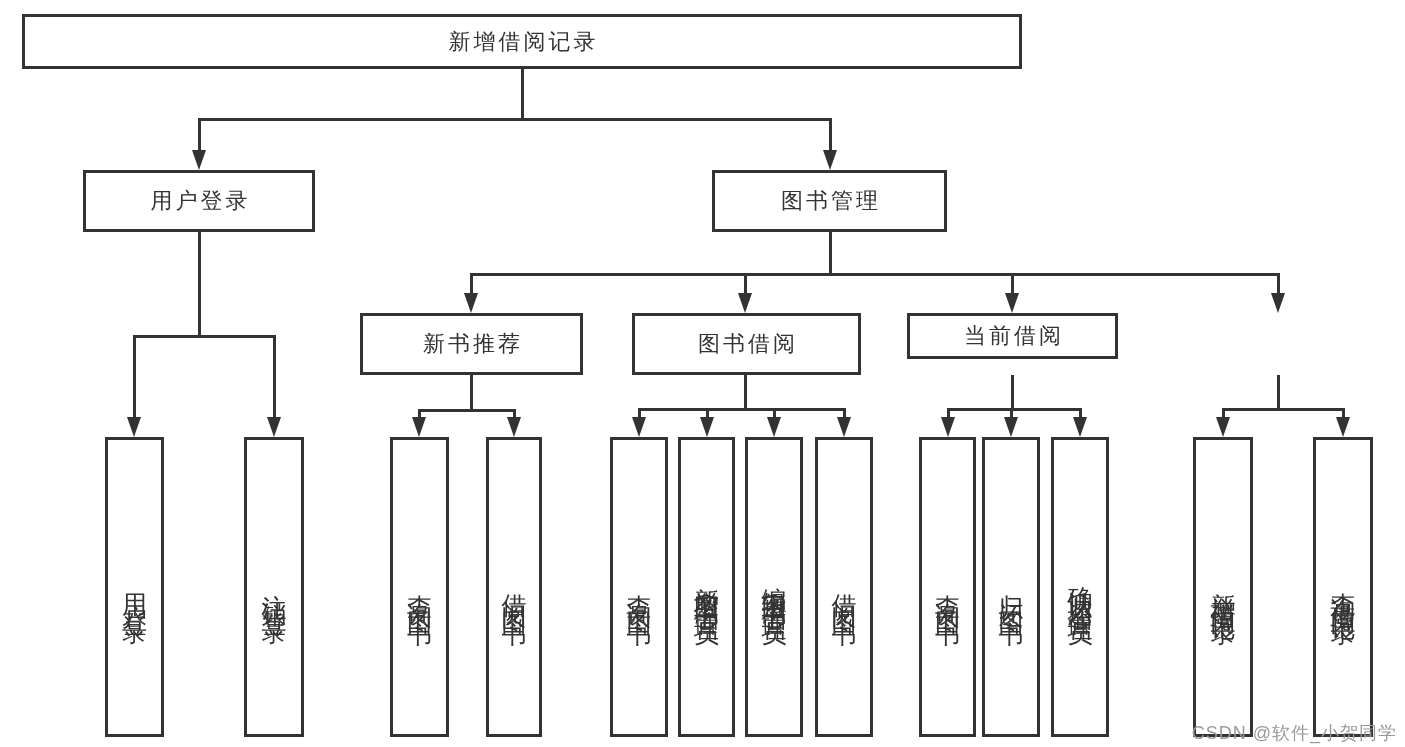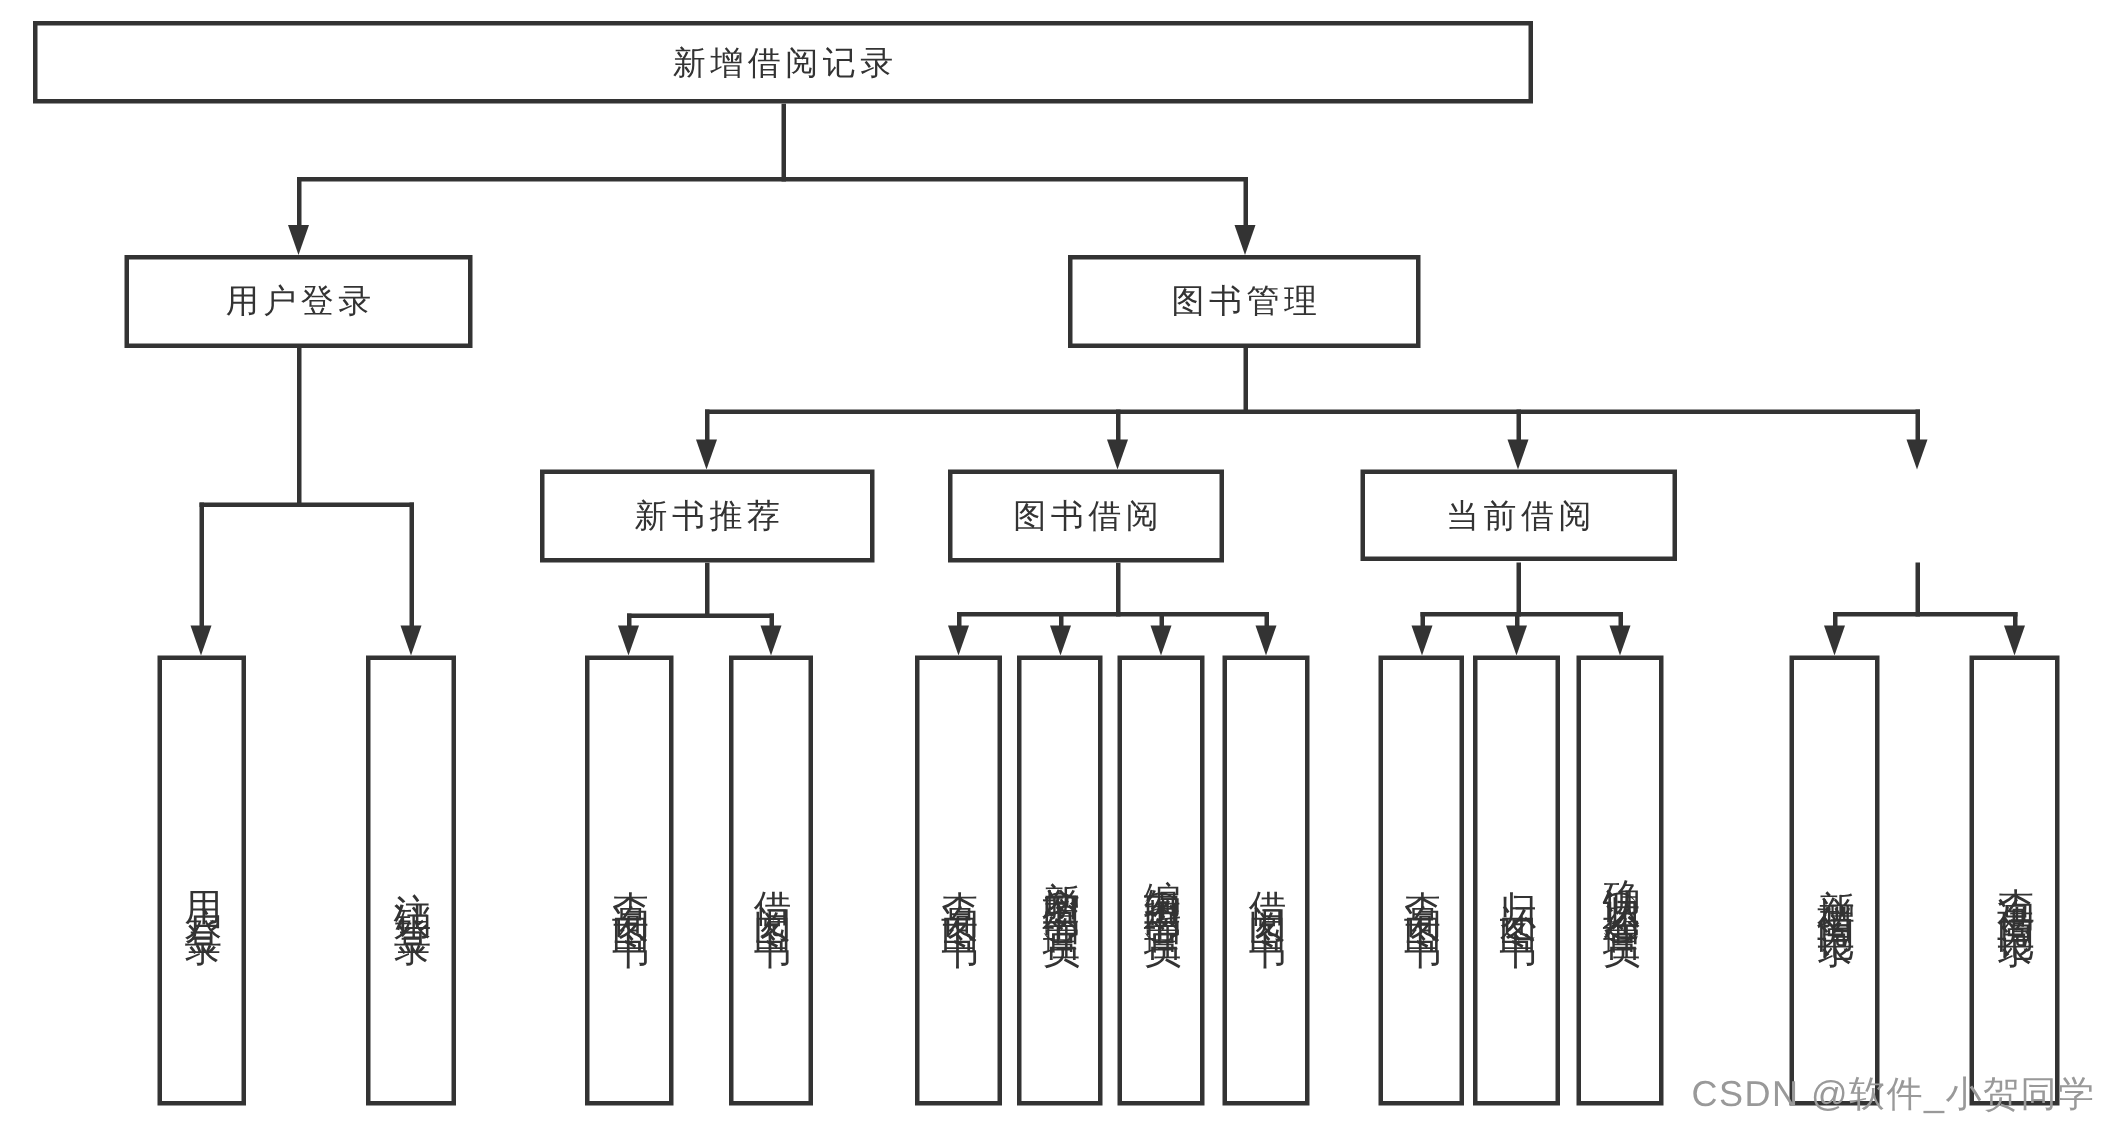--- a/index.html
+++ b/index.html
@@ -52,21 +52,21 @@
     font-size:25px;
     line-height:1;
   }
   .node.v.s4 span{letter-spacing:9px;padding-top:9px;}
   .node.v.s6 span{letter-spacing:6px;padding-top:6px;}
   .node.v.s9 span{letter-spacing:5px;padding-top:5px;}
   #watermark{
     position:absolute;
     right:8px;
     bottom:2px;
-    font-size:24px;
+    font-size:18px;
     color:var(--wm);
     letter-spacing:1px;
     z-index:3;
     white-space:nowrap;
   }
 </style>
 </head>
 <body>
 
 <div id="stage">
@@ -128,24 +128,24 @@
     </div>
     <div class="node h" style="left: 83px; top: 170px; width: 232px; height: 62px;">
       <span>用户登录</span>
     </div>
     <div class="node h" style="left: 360px; top: 313px; width: 223px; height: 62px;">
       <span>新书推荐</span>
     </div>
     <div class="node h" style="left: 712px; top: 170px; width: 235px; height: 62px;">
       <span>图书管理</span>
     </div>
-    <div class="node h" style="left: 632px; top: 313px; width: 184px; height: 62px; text-align: center;">
+    <div class="node h" style="left: 632px; top: 313px; width: 229px; height: 62px; text-align: center;">
       <span>图书借阅</span>
     </div>
-    <div class="node h" style="left: 907px; top: 313px; width: 211px; height: 61px;">
+    <div class="node h" style="left: 907px; top: 313px; width: 211px; height: 46px;">
       <span>当前借阅</span>
     </div>
     <div class="node v s4" style="left: 105px; top: 437px; width: 59px; height: 300px;">
       <span>用户登录</span>
     </div>
     <div class="node v s4" style="left: 244px; top: 437px; width: 60px; height: 300px;">
       <span>注销登录</span>
     </div>
     <div class="node v s4" style="left: 390px; top: 437px; width: 59px; height: 300px;">
       <span>查询图书</span>

